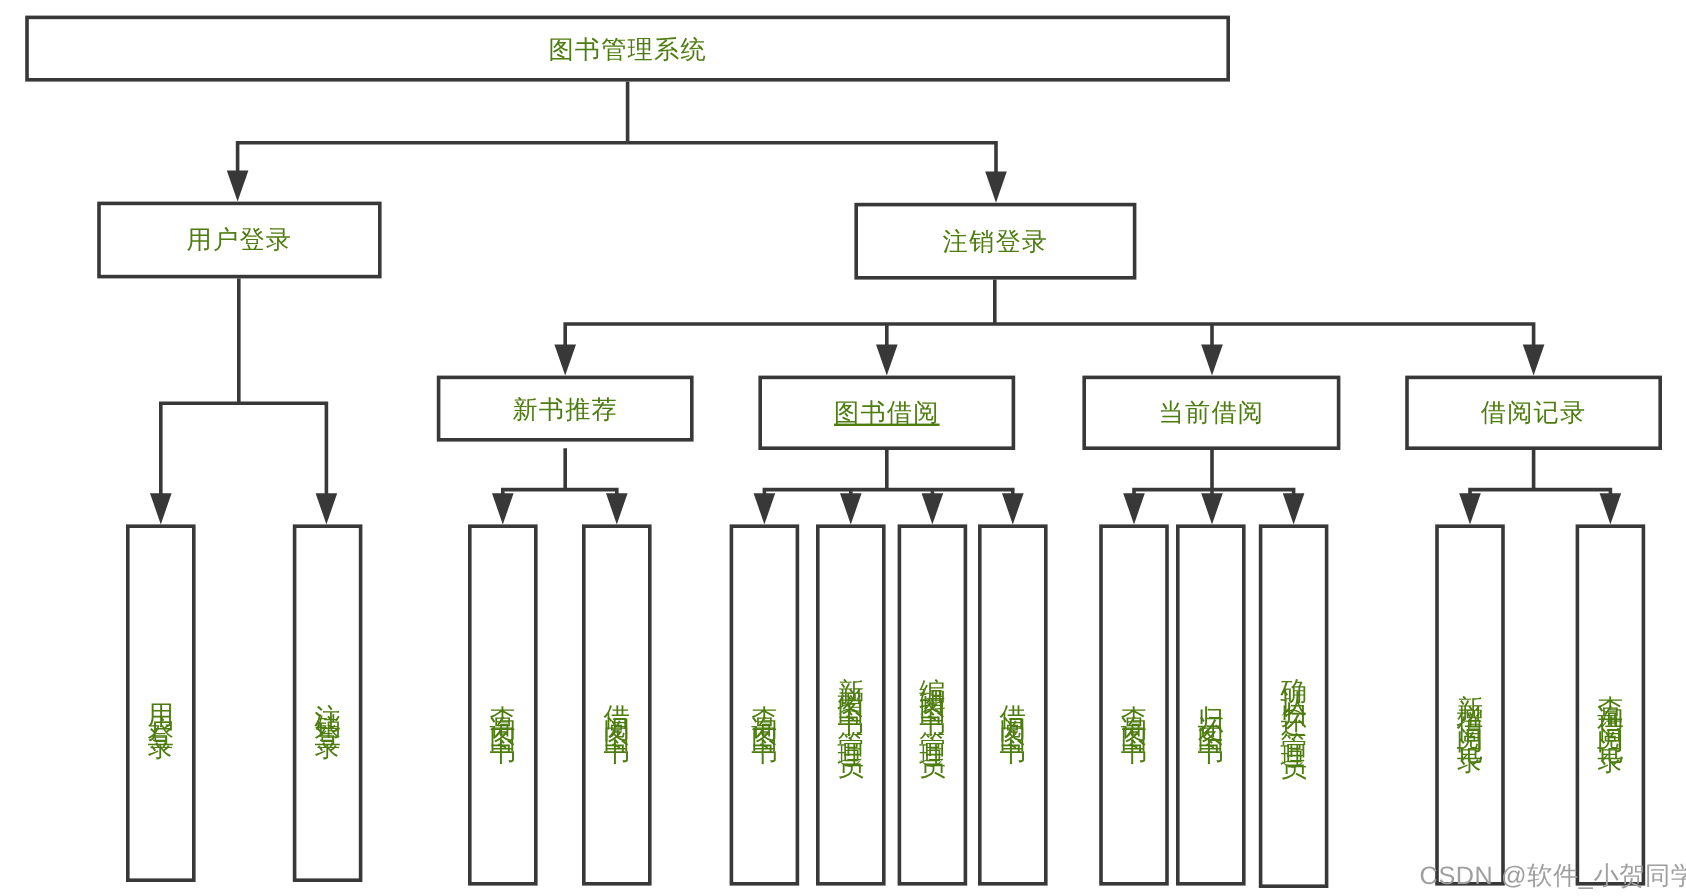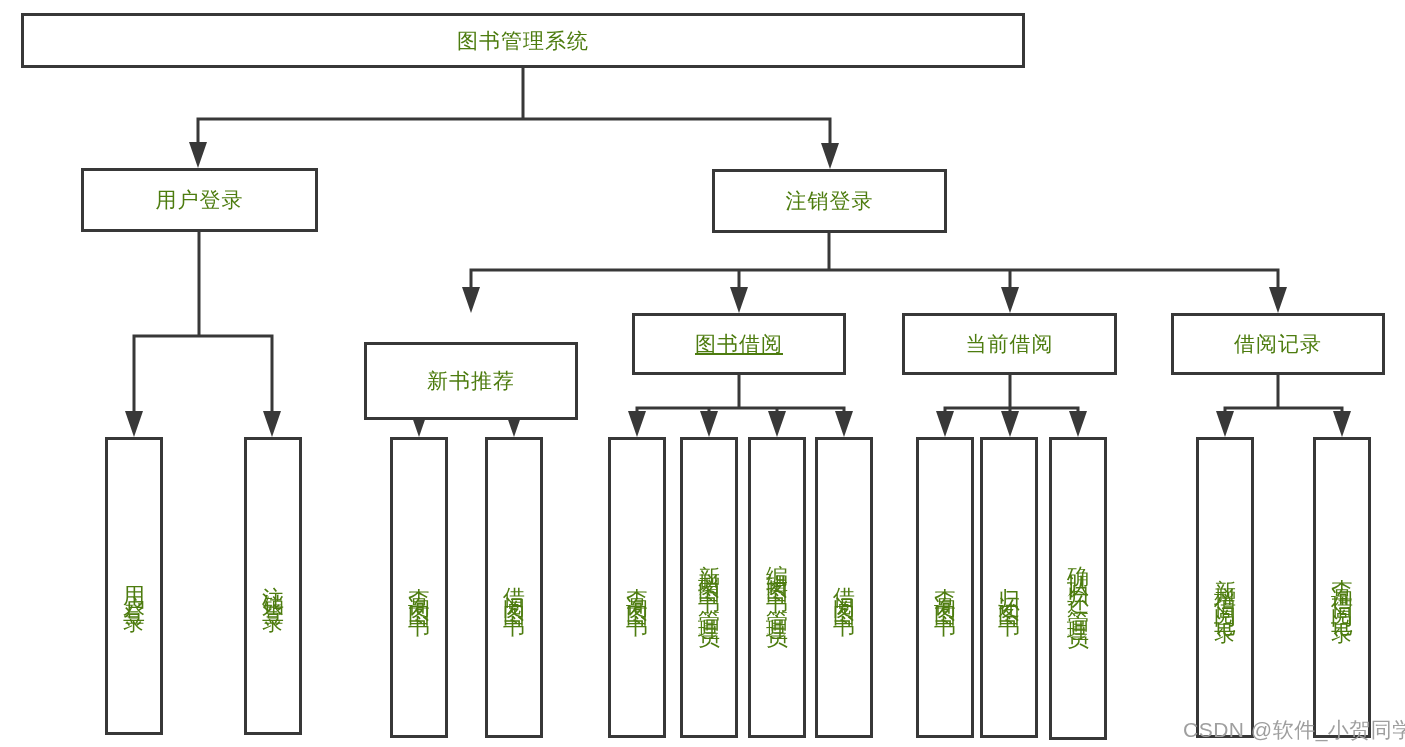--- a/index.html
+++ b/index.html
@@ -114,21 +114,21 @@
   <span>图书管理系统</span>
 </div>
 
 <div class="node hbox" style="left:81px; top:168px; width:237px; height:64px;">
   <span>用户登录</span>
 </div>
 <div class="node hbox" style="left:712px; top:169px; width:235px; height:64px;">
   <span>注销登录</span>
 </div>
 
-<div class="node hbox" style="left:364px; top:313px; width:214px; height:78px;margin-top:29px;">
+<div class="node hbox" style="left:364px; top:313px; width:214px; height:55px;">
   <span>新书推荐</span>
 </div>
 <div class="node hbox" style="left:632px; top:313px; width:214px; height:62px;text-decoration:underline;">
   <span>图书借阅</span>
 </div>
 <div class="node hbox" style="left:902px; top:313px; width:215px; height:62px;">
   <span>当前借阅</span>
 </div>
 <div class="node hbox" style="left:1171px; top:313px; width:214px; height:62px;">
   <span>借阅记录</span>

